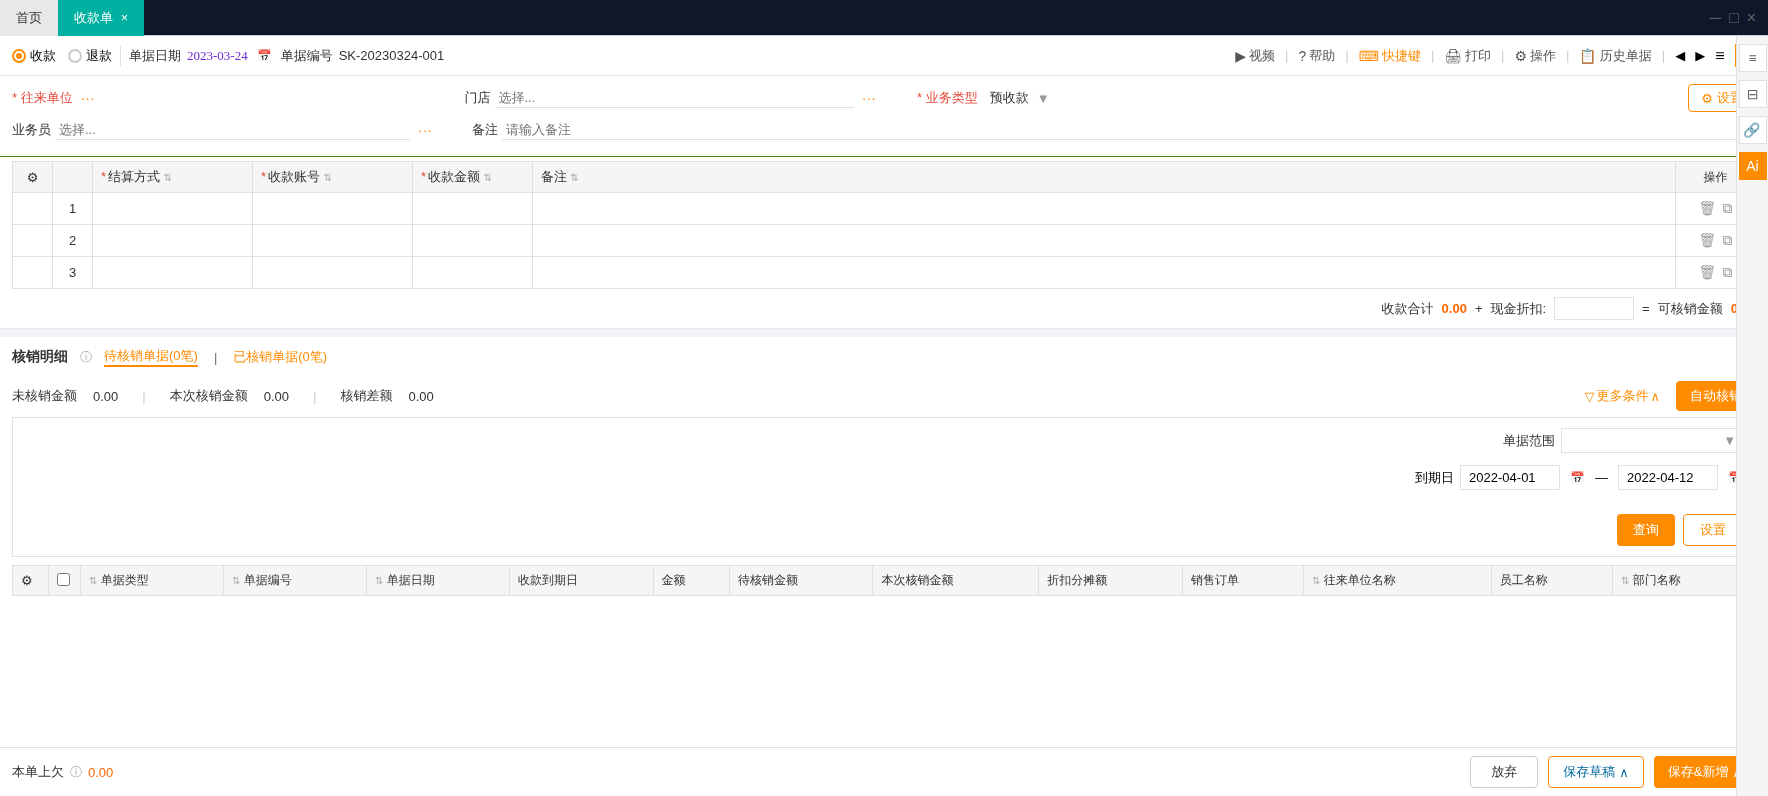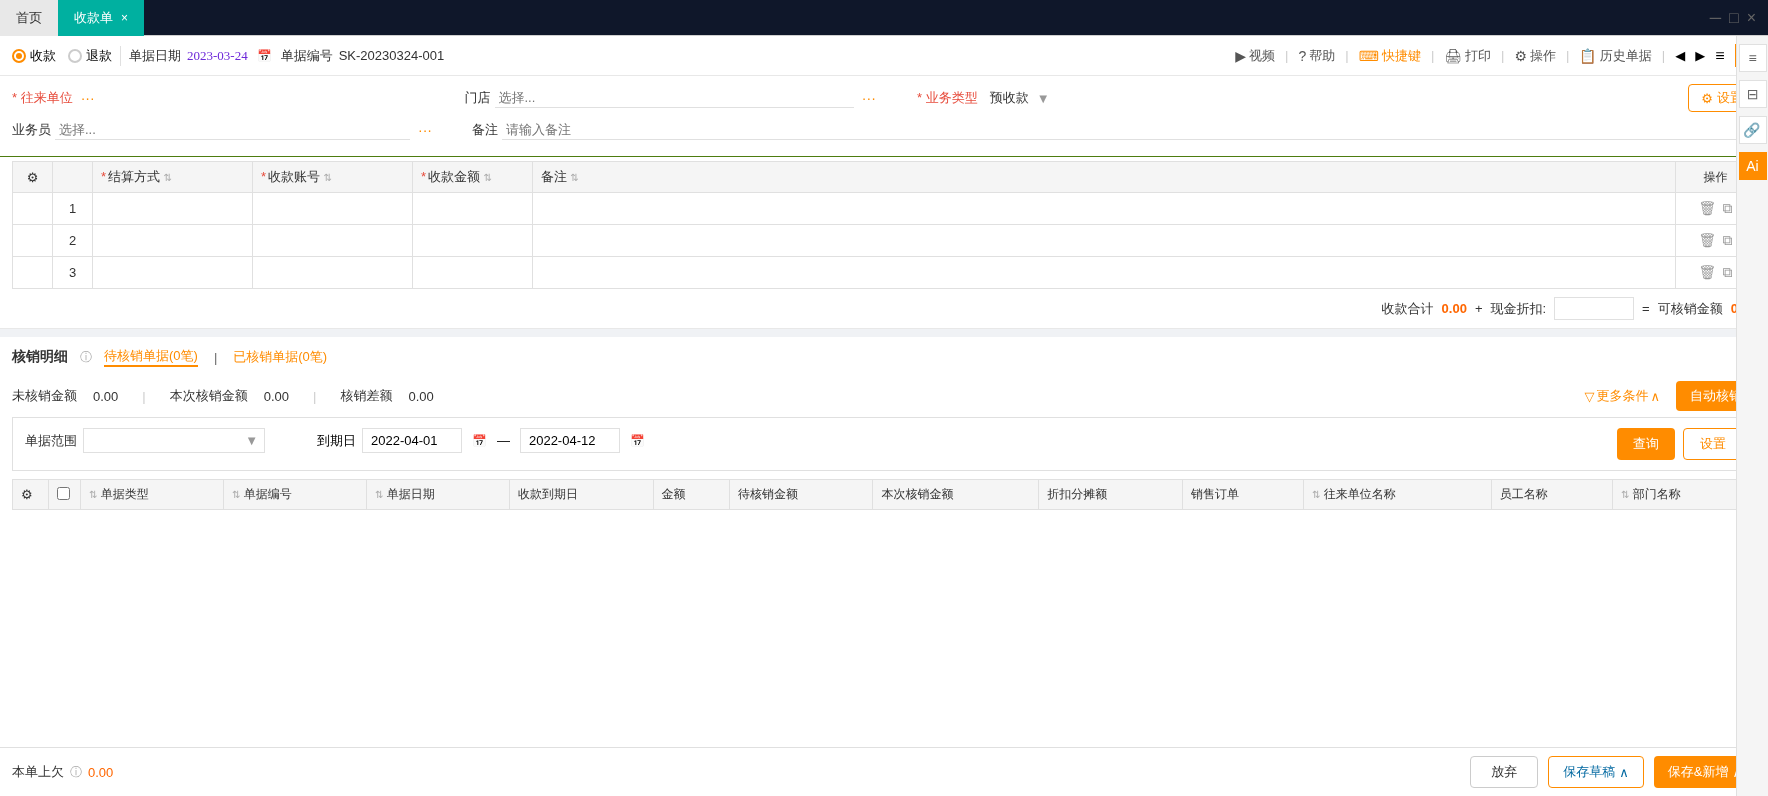--- a/index.html
+++ b/index.html
@@ -68,21 +68,21 @@
     .section-divider { height: 8px; background: #f0f2f5; }
 
     
     .reconcile-section { background: #fff; padding: 10px 12px; flex: 1; overflow: hidden; }
     .reconcile-header { display: flex; align-items: center; gap: 12px; margin-bottom: 8px; }
     .reconcile-title { font-size: 14px; font-weight: bold; color: #333; }
     .reconcile-tab { color: #ff8c00; cursor: pointer; font-size: 13px; }
     .reconcile-tab.active { color: #ff8c00; border-bottom: 2px solid #ff8c00; }
     .reconcile-stats { display: flex; align-items: center; gap: 16px; padding: 6px 0; font-size: 13px; color: #333; }
     .reconcile-stats .stat-value { color: #333; }
-    .filter-row { display: flex; align-items: flex-start; gap: 12px; padding: 8px 0; border: 1px solid #e0e0e0; padding: 10px 12px; margin-bottom: 8px; }
+    .filter-row { display: flex; align-items: flex-end; gap: 12px; padding: 8px 0; border: 1px solid #e0e0e0; padding: 10px 12px; margin-bottom: 8px; flex-direction: column; }
     .filter-field { display: flex; align-items: center; gap: 6px; }
     .filter-field label { color: #333; white-space: nowrap; }
     .filter-field select, .filter-field input[type="text"] { border: 1px solid #e0e0e0; padding: 4px 8px; outline: none; min-width: 120px; }
     .filter-select-wrap { position: relative; display: flex; align-items: center; border: 1px solid #e0e0e0; }
     .filter-select-wrap select { border: none; appearance: none; padding: 4px 24px 4px 8px; outline: none; min-width: 180px; background: transparent; }
     .filter-select-wrap .arrow { position: absolute; right: 6px; color: #999; pointer-events: none; }
     .date-field { display: flex; align-items: center; gap: 6px; }
     .date-input { border: 1px solid #e0e0e0; padding: 4px 8px; outline: none; width: 100px; }
     .filter-actions { margin-left: auto; display: flex; gap: 8px; }
     .btn-primary { background: #ff8c00; color: #fff; border: none; padding: 6px 16px; border-radius: 4px; cursor: pointer; font-size: 13px; }

